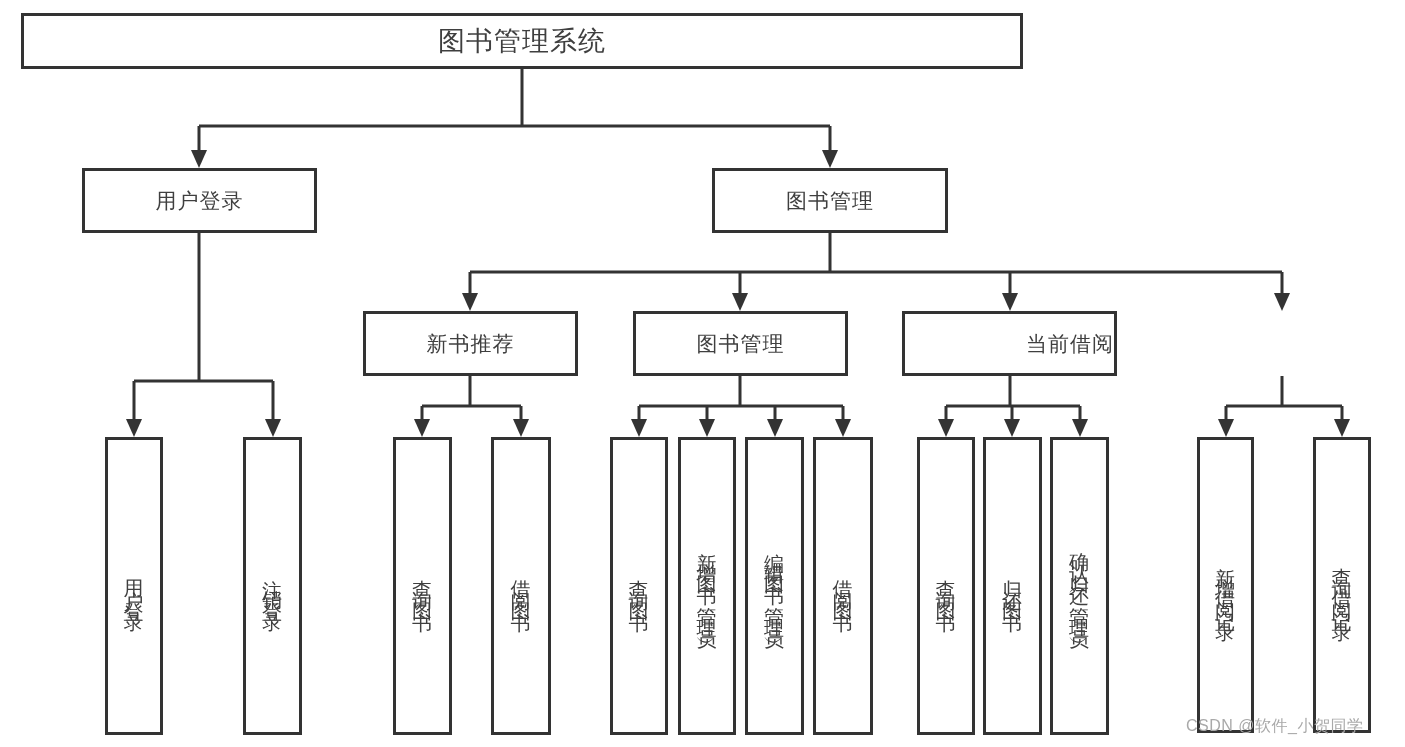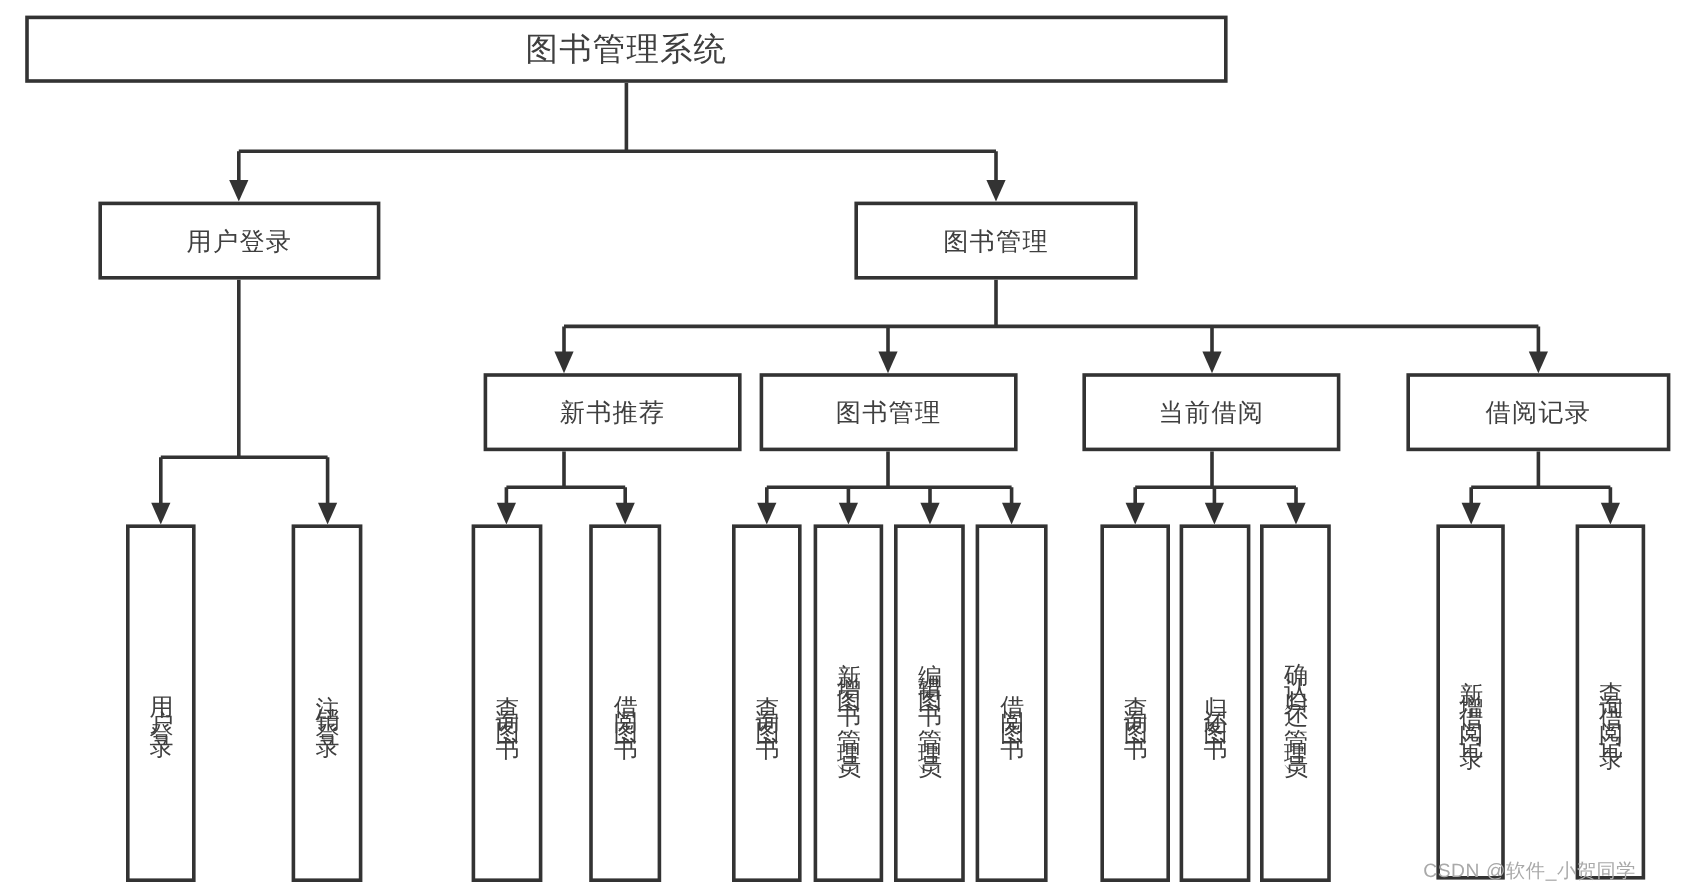--- a/index.html
+++ b/index.html
@@ -100,31 +100,28 @@
     <span>图书管理系统</span>
   </div>
 
   <div class="node h" style="left:82px; top:168px; width:235px; height:65px;">
     <span>用户登录</span>
   </div>
   <div class="node h" style="left:712px; top:168px; width:236px; height:65px;">
     <span>图书管理</span>
   </div>
 
-  <div class="node h" style="left:363px; top:311px; width:215px; height:65px;margin-left:40px;">
+  <div class="node h" style="left:363px; top:311px; width:215px; height:65px;">
     <span>新书推荐</span>
   </div>
   <div class="node h" style="left:633px; top:311px; width:215px; height:65px;">
     <span>图书管理</span>
   </div>
-  <div class="node h" style="left:902px; top:311px; width:215px; height:65px;">
+  <div class="node h" style="left:902px; top:311px; width:215px; height:65px;justify-content:flex-end;">
     <span>当前借阅</span>
-  </div>
-  <div class="node h" style="left:1172px; top:311px; width:220px; height:65px;">
-    <span>借阅记录</span>
   </div>
 
   <div class="node v" style="left:105px; top:437px; width:58px; height:298px;">
     <span>用户登录</span>
   </div>
   <div class="node v" style="left:243px; top:437px; width:59px; height:298px;">
     <span>注销登录</span>
   </div>
 
   <div class="node v" style="left:393px; top:437px; width:59px; height:298px;">

